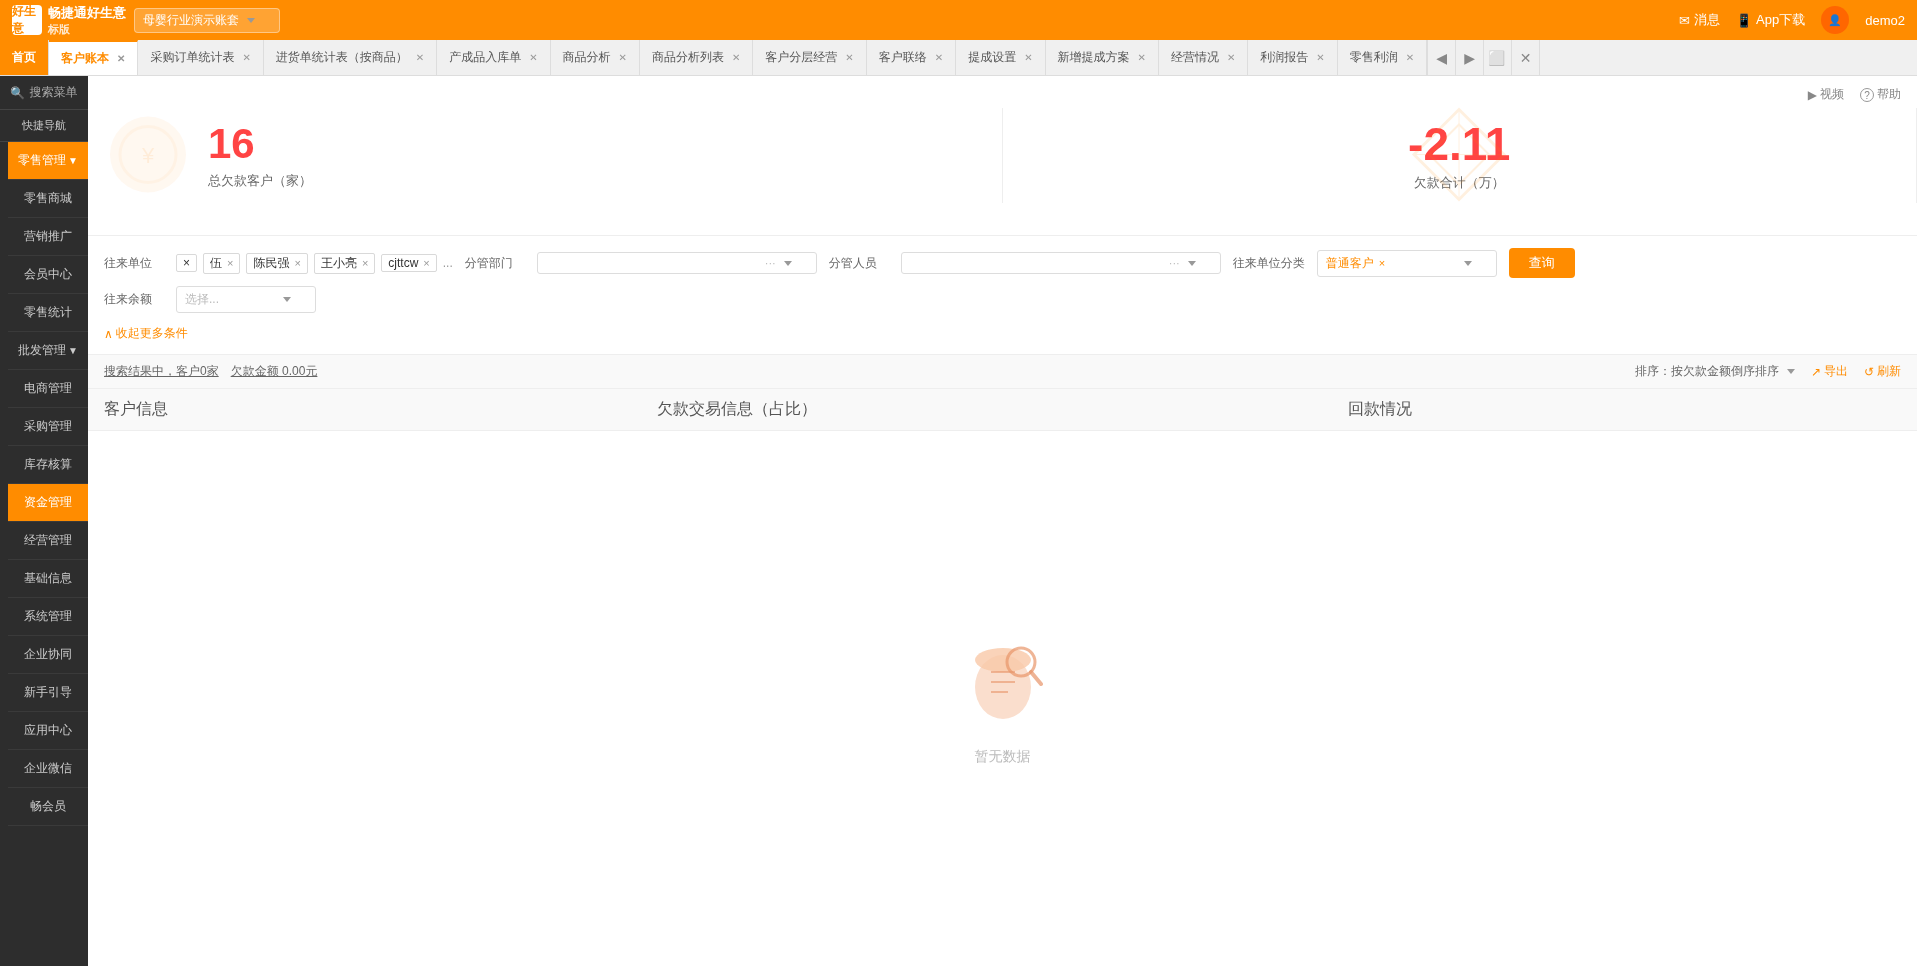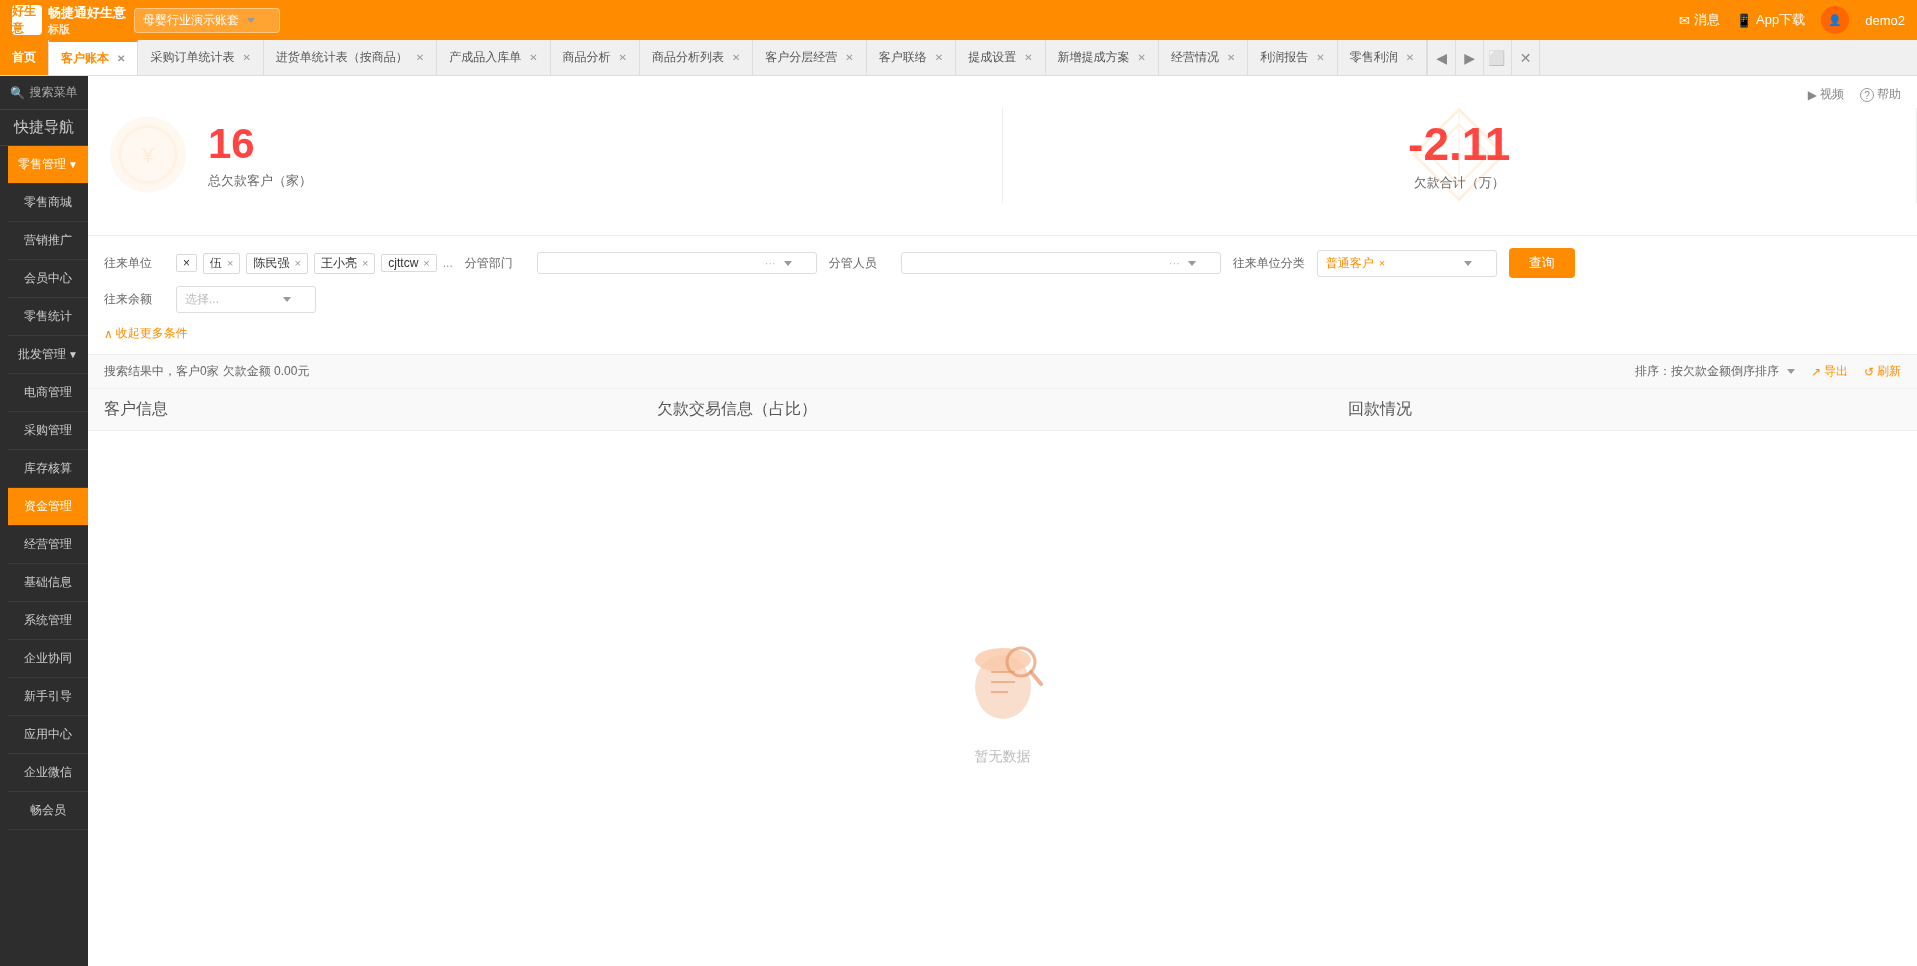--- a/index.html
+++ b/index.html
@@ -22,21 +22,21 @@
     .nav-tab.active { background: #fff; color: #ff8c00; font-weight: bold; border-top: 2px solid #ff8c00; }
     .nav-tab .close-x { margin-left: 4px; color: #999; font-size: 10px; cursor: pointer; }
     .nav-tab.home { background: #ff8c00; color: #fff; font-weight: bold; }
 
     
     .main-layout { display: flex; height: calc(966px - 76px); }
 
     
     .sidebar { width: 88px; background: #2d2d2d; display: flex; flex-direction: column; }
     .sidebar-search { padding: 10px 8px; color: #ccc; font-size: 12px; cursor: pointer; text-align: center; border-bottom: 1px solid #444; }
-    .sidebar-nav { padding: 8px 0; color: #ccc; font-size: 15px; cursor: pointer; text-align: center; border-bottom: 1px solid #444; }
+    .sidebar-nav { padding: 8px 0; color: #ccc; font-size: 11px; cursor: pointer; text-align: center; border-bottom: 1px solid #444; }
     .sidebar-item { padding: 10px 4px; color: #ccc; font-size: 12px; cursor: pointer; text-align: center; border-bottom: 1px solid #3a3a3a; margin-left: 8px; }
     .sidebar-item.active { background: #ff8c00; color: #fff; }
     .sidebar-item.capital { background: #ff8c00; color: #fff; }
 
     
     .content { flex: 1; background: #fff; overflow: hidden; display: flex; flex-direction: column; }
 
     
     .stats-bar { height: 160px; background: #fff; display: flex; align-items: center; border-bottom: 1px solid #eee; position: relative; }
     .stat-block { flex: 1; display: flex; flex-direction: column; align-items: flex-start; justify-content: center; padding: 0 40px; position: relative; }
@@ -52,21 +52,21 @@
     .filter-row { display: flex; align-items: center; gap: 12px; margin-bottom: 8px; flex-wrap: wrap; }
     .filter-label { color: #666; font-size: 12px; white-space: nowrap; min-width: 60px; }
     .filter-tags { display: flex; align-items: center; gap: 6px; flex-wrap: wrap; }
     .filter-more { color: #999; cursor: pointer; font-size: 12px; }
     .filter-select { border: 1px solid #ddd; border-radius: 3px; padding: 4px 24px 4px 8px; font-size: 12px; background: #fff; cursor: pointer; min-width: 120px; position: relative; display: flex; align-items: center; justify-content: space-between; }
     .filter-select-wide { min-width: 280px; }
     .collapse-btn { color: #ff8c00; font-size: 12px; cursor: pointer; display: flex; align-items: center; gap: 3px; margin: 0 auto; }
 
     
     .result-bar { padding: 8px 16px; background: #f9f9f9; border-bottom: 1px solid #eee; display: flex; align-items: center; justify-content: space-between; font-size: 12px; color: #666; }
-    .result-bar-left { display: flex; align-items: flex-start; gap: 4px; }
+    .result-bar-left { display: flex; align-items: flex-start; gap: 12px; text-decoration: underline; }
     .result-bar-right { display: flex; align-items: center; gap: 16px; }
     .sort-select { display: flex; align-items: center; gap: 4px; }
     .export-btn { color: #ff8c00; cursor: pointer; display: flex; align-items: center; gap: 3px; }
     .refresh-btn { color: #ff8c00; cursor: pointer; display: flex; align-items: center; gap: 3px; }
 
     
     .table-header { display: flex; padding: 10px 16px; background: #f9f9f9; border-bottom: 1px solid #eee; font-size: 16px; color: #555; font-weight: 500; }
     .table-col-1 { flex: 2; }
     .table-col-2 { flex: 2.5; }
     .table-col-3 { flex: 2; }

